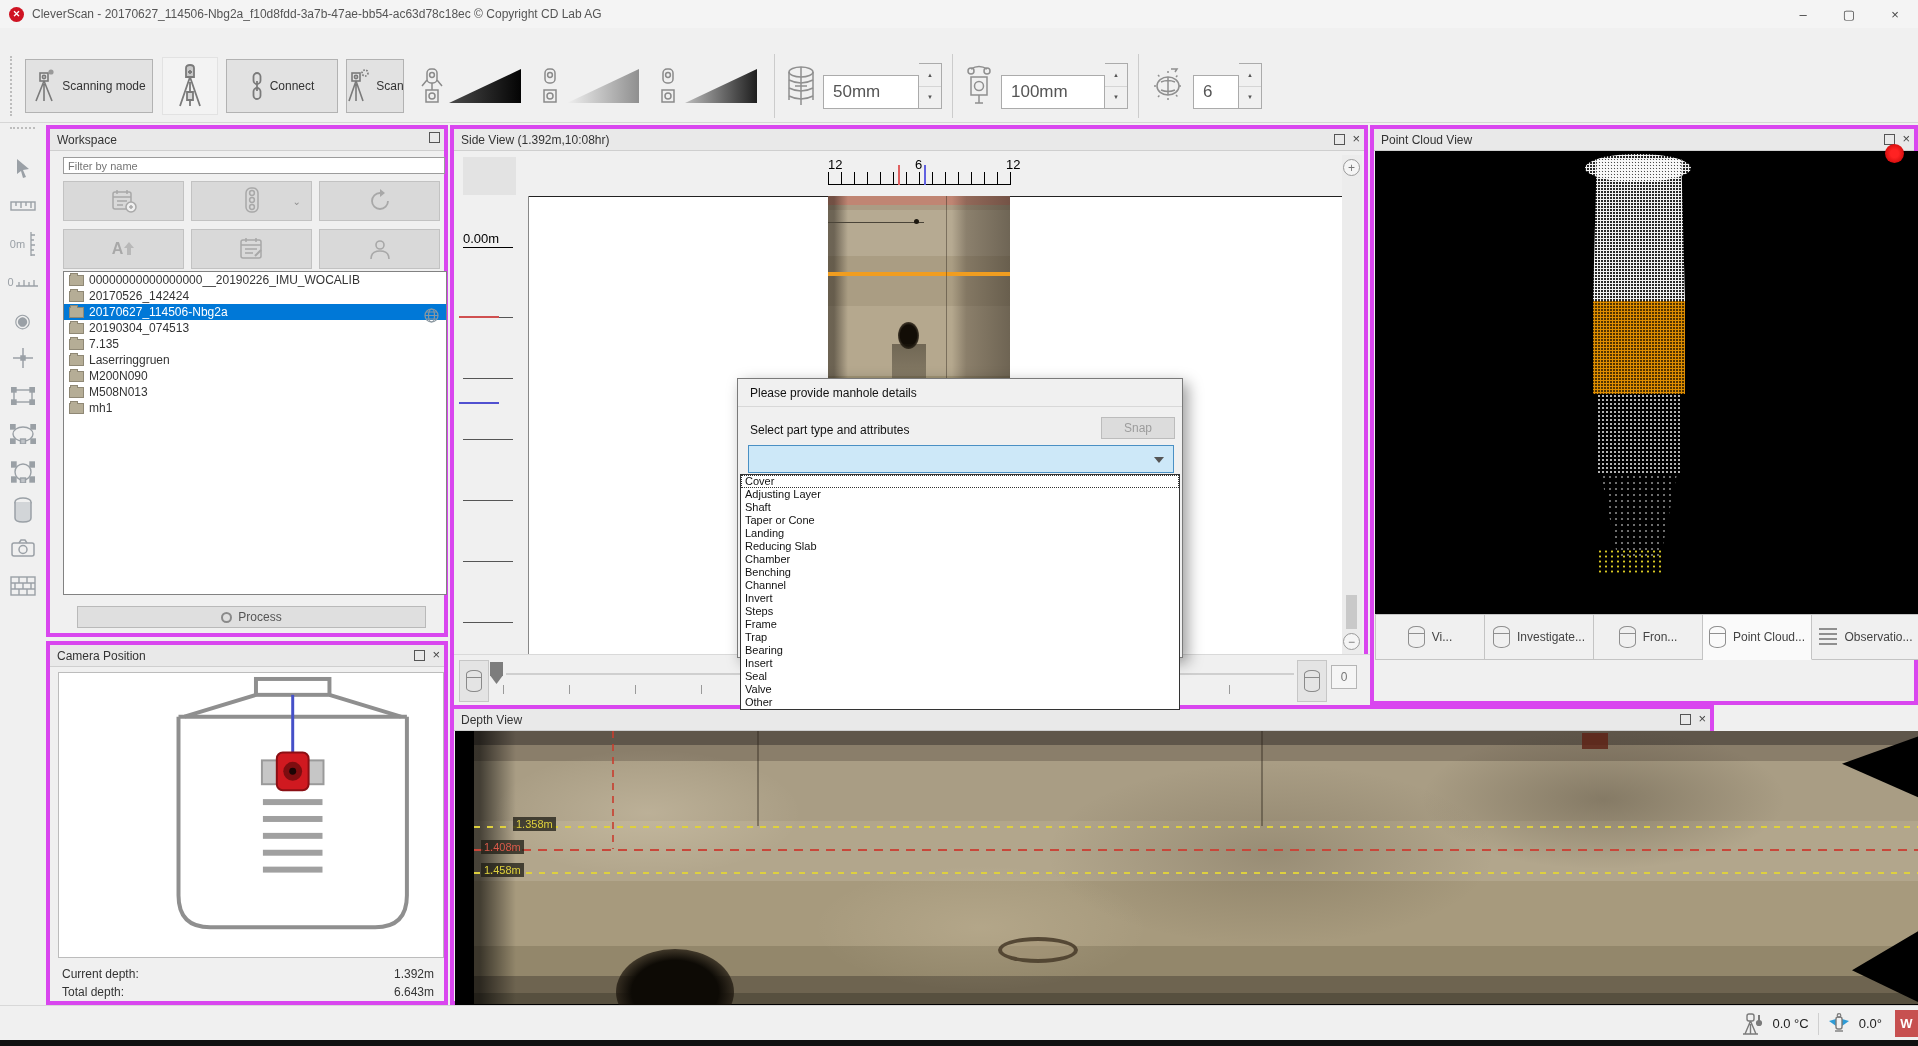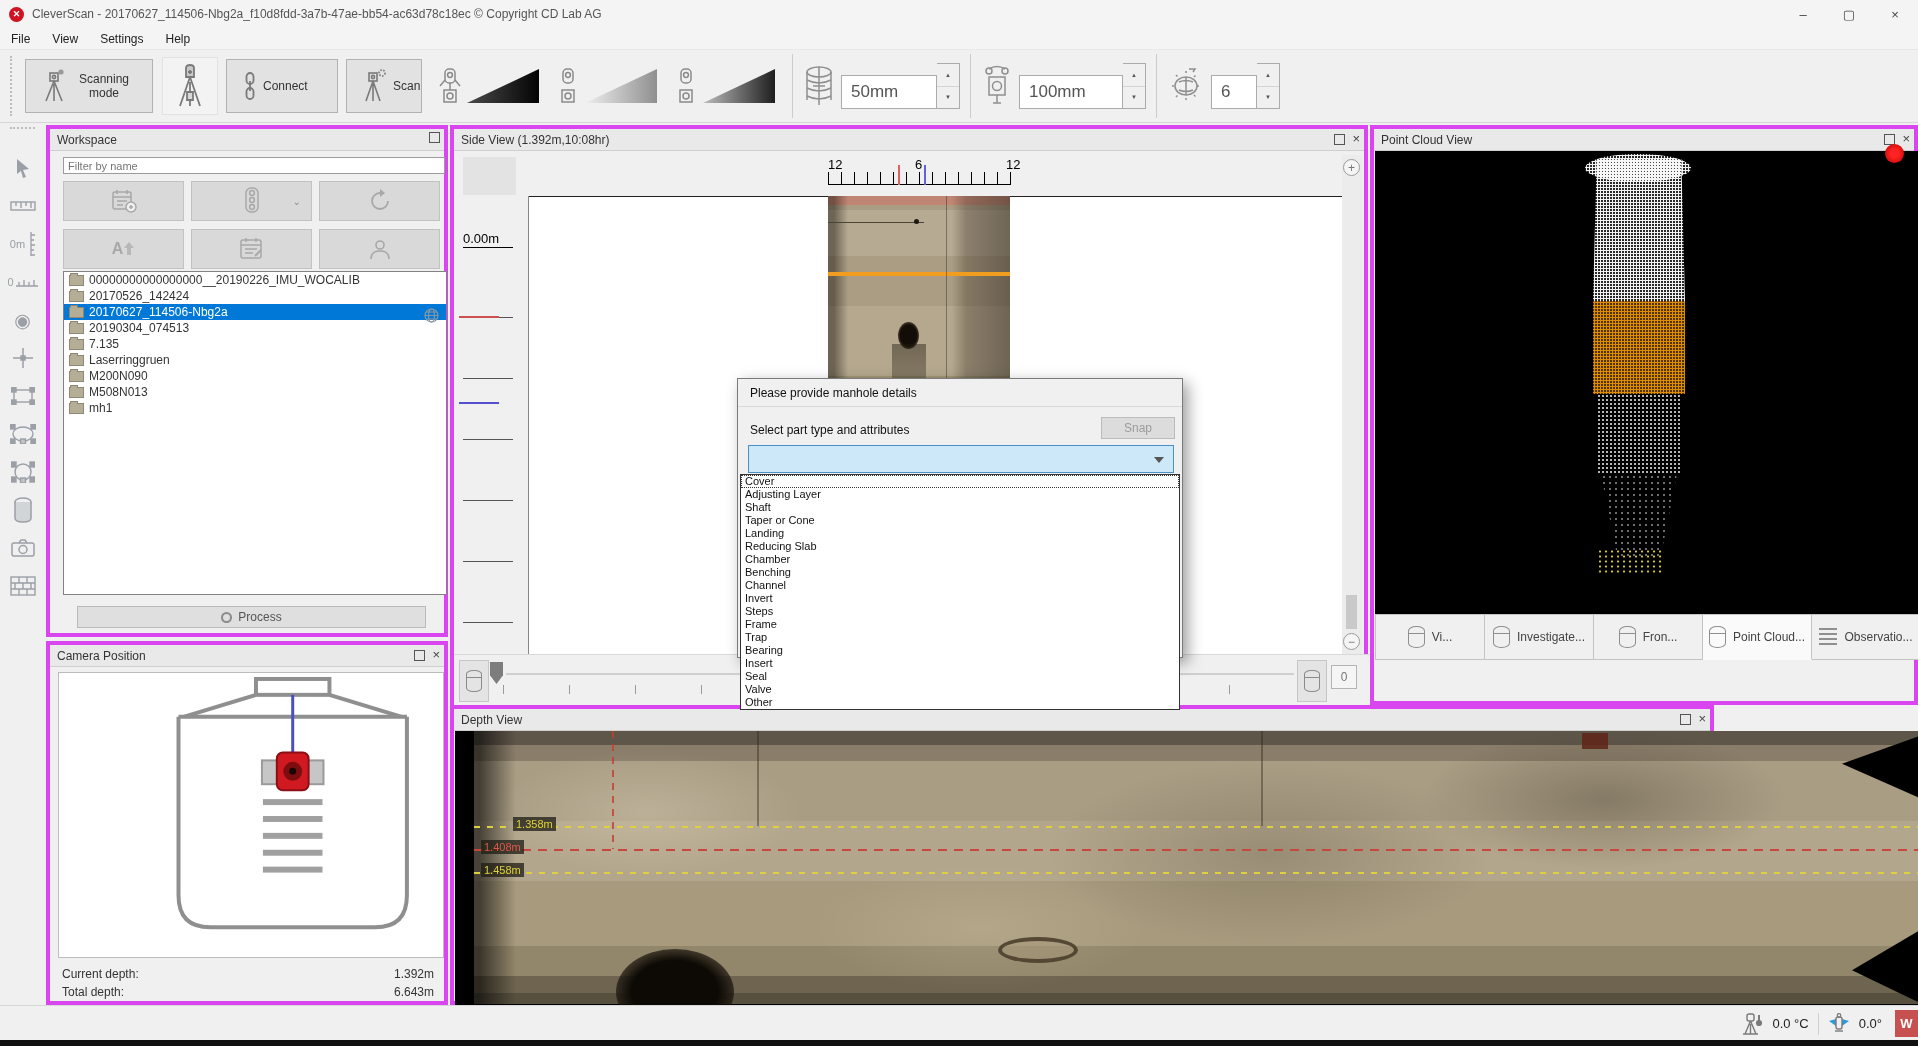--- a/index.html
+++ b/index.html
@@ -16,21 +16,21 @@
            font-size:13px;color:#444;}
   
   #menubar{position:absolute;left:0;top:28px;width:100%;height:21px;display:flex;align-items:center;
            background:#f4f4f4;border-bottom:1px solid #e8e8e8;}
   .menu-item{padding:2px 11px;font-size:12px;color:#222;}
   
   #toolbar{position:absolute;left:0;top:50px;width:100%;height:72px;background:#f0f0f0;
            border-bottom:1px solid #d6d6d6;display:flex;align-items:center;}
   .tb-handle{width:5px;height:60px;border-left:2px dotted #bdbdbd;margin:0 8px 0 10px;}
   .tbtn{height:54px;border:1px solid #b2b2b2;background:#e2e2e2;display:flex;align-items:center;
-        justify-content:flex-start;font-size:12px;color:#333;gap:6px;padding:0 16px;box-sizing:border-box;}
+        justify-content:center;font-size:12px;color:#333;gap:6px;padding:0 4px;box-sizing:border-box;}
   .tflat{height:58px;border:1px solid #e2e2e2;background:#f3f3f3;display:flex;align-items:center;
          justify-content:center;padding:0 12px;box-sizing:border-box;}
   .tb-sep{width:1px;height:64px;background:#cccccc;margin:0 10px;}
   .tri{width:72px;height:34px;clip-path:polygon(0 100%,100% 0,100% 100%);}
   .tri1{background:linear-gradient(90deg,#4a4a4a,#040404);}
   .tri2{background:linear-gradient(90deg,#efefef,#8f8f8f);}
   .tri3{background:linear-gradient(90deg,#bdbdbd,#1e1e1e);}
   .spin{display:flex;align-items:stretch;height:46px;}
   .spin-box{background:#fff;border:1px solid #ababab;display:flex;align-items:center;
             padding-left:9px;font-size:17px;color:#555;box-sizing:border-box;margin-top:12px;}
@@ -205,26 +205,20 @@
   <div id="titlebar">
     <div id="app-logo">✕</div>
     <div id="win-title">CleverScan - 20170627_114506-Nbg2a_f10d8fdd-3a7b-47ae-bb54-ac63d78c18ec © Copyright CD Lab AG</div>
     <div id="win-controls">
       <div class="win-btn">–</div>
       <div class="win-btn">▢</div>
       <div class="win-btn">×</div>
     </div>
   </div>
 
-  <div id="menubar">
-    <div class="menu-item">File</div>
-    <div class="menu-item">View</div>
-    <div class="menu-item">Settings</div>
-    <div class="menu-item">Help</div>
-  </div>
 
   <div id="toolbar">
     <div class="tb-handle"></div>
     <button class="tbtn" style="width:128px">
       <span>
         <svg width="24" height="36" viewBox="0 0 24 36" fill="none" stroke="#7a7a7a" stroke-width="1.6">
           <rect x="8" y="5" width="8" height="8"></rect>
             <circle cx="12" cy="9" r="1.6"></circle>
           <path d="M12 13 L4 33 M12 13 L20 33 M12 16 L12 33"></path>
             <circle cx="19" cy="4" r="2.6" fill="#9a9a9a" stroke="none"></circle>
@@ -245,21 +239,21 @@
     <button class="tbtn" style="width:112px;margin-left:8px">
       <span>
         <svg width="14" height="30" viewBox="0 0 14 30" fill="none" stroke="#7a7a7a" stroke-width="1.8">
           <rect x="3.5" y="2" width="7" height="11" rx="3.5"></rect>
             <rect x="3.5" y="17" width="7" height="11" rx="3.5"></rect>
           <path d="M7 10 L7 20"></path>
         </svg>
       </span>
       <span>Connect</span>
     </button>
-    <button class="tbtn" style="width:76px;margin-left:8px">
+    <button class="tbtn" style="width:58px;margin-left:8px">
       <span>
         <svg width="24" height="36" viewBox="0 0 24 36" fill="none" stroke="#7a7a7a" stroke-width="1.6">
           <rect x="6" y="5" width="8" height="8"></rect>
             <circle cx="10" cy="9" r="1.6"></circle>
           <path d="M10 13 L3 33 M10 13 L17 33 M10 16 L10 33"></path>
           <circle cx="19" cy="5" r="3" stroke-dasharray="1.6 1.4"></circle>
         </svg>
       </span>
       <span>Scan</span>
     </button>

